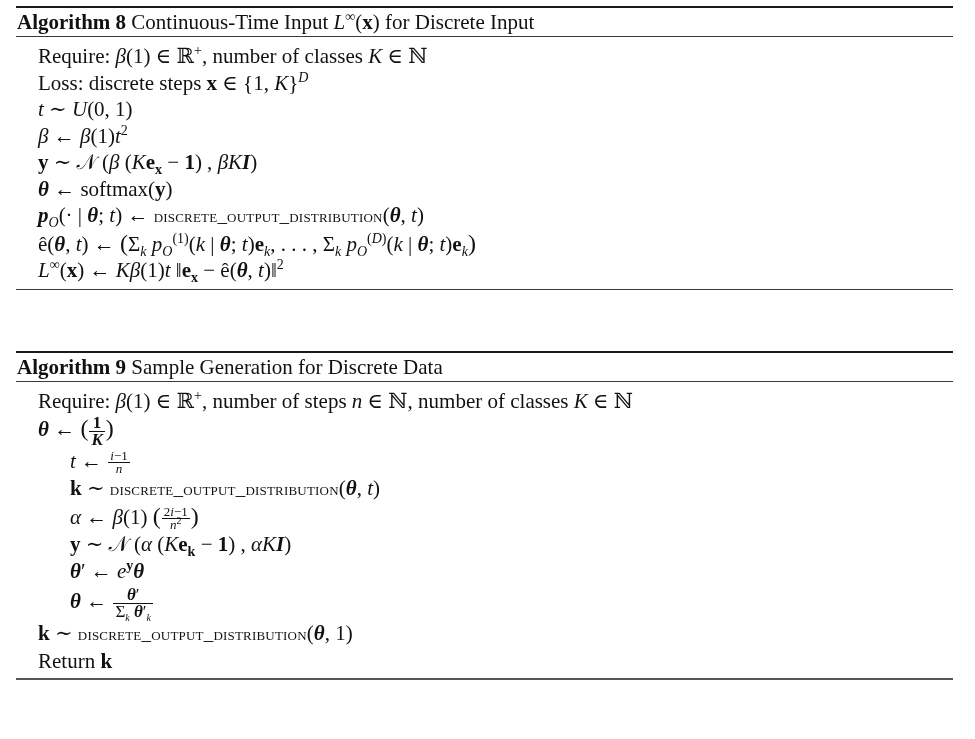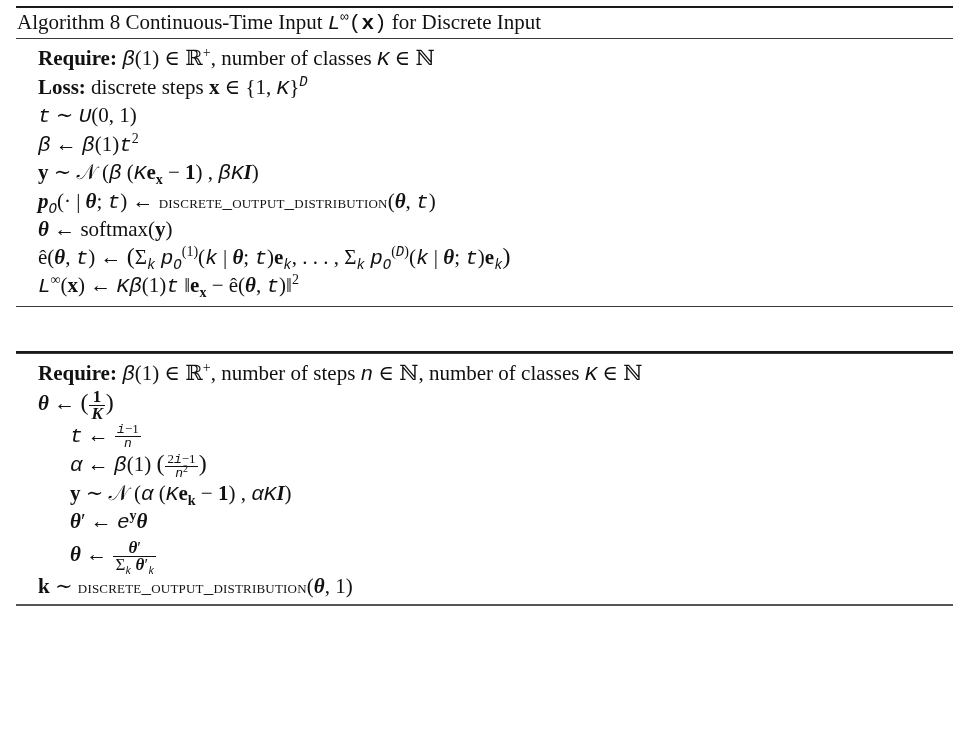--- a/index.html
+++ b/index.html
@@ -6,26 +6,26 @@
     body {
       width: 975px; height: 739px; position: relative; overflow: hidden;
       font-family: "Liberation Serif", "DejaVu Serif", serif;
       color: #111111;
     }
     .algo { position: absolute; left: 16px; width: 937px; }
     .rule-thick { height: 0; border-top: 2.5px solid #1a1a1a; }
     .rule-thin { height: 0; border-top: 1.5px solid #3a3a3a; }
     .rule-bottom { height: 0; border-top: 2px solid #555555; }
     .algo-header { font-size: 21px; line-height: 28px; padding-left: 1px; white-space: nowrap; }
-    .algo-header .num { font-weight: normal; }
+    .algo-header .num { font-weight: bold; }
     .algo-body { padding-left: 22px; padding-top: 6px; }
     .line { font-size: 21px; line-height: 26.5px; white-space: nowrap; }
     .line.indent { padding-left: 32px; }
-    .kw { font-weight: bold; margin-top: 22px; }
-    i, .m { font-style: italic; font-family: Liberation Mono, monospace; }
+    .kw { font-weight: normal; margin-top: 22px; }
+    i, .m { font-style: italic; }
     .bi { font-weight: bold; font-style: italic; }
     .sc { font-variant: small-caps; font-size: 19px; letter-spacing: 0.2px; }
     sup, sub { font-size: 14px; line-height: 0; }
     .frac { display: inline-block; vertical-align: middle; text-align: center; font-size: 13px; line-height: 12px; margin: 0 1px; }
     .frac > span { display: block; padding: 0 2px; }
     .frac > span.top { border-bottom: 1px solid #111; }
     .frac.big { font-size: 17px; line-height: 16px; }
     .tall { font-size: 24px; }
   </style>
 </head>
@@ -45,58 +45,68 @@
       <span class="kw">Require:</span>
       <i>β</i>(1) ∈ ℝ<sup>+</sup>, <span>number of classes</span> <i>K</i> ∈ ℕ
     </div>
     <div class="line">
       <span class="kw">Loss:</span>
       <span>discrete steps</span> <b>x</b> ∈ {1, <i>K</i>}<sup><i>D</i></sup>
     </div>
     <div class="line"><i>t</i> ∼ <i>U</i>(0, 1)</div>
     <div class="line"><i>β</i> ← <i>β</i>(1)<i>t</i><sup>2</sup></div>
     <div class="line"><b>y</b> ∼ 𝒩 (<i>β</i> (<i>K</i><b>e</b><sub><b>x</b></sub> − <b>1</b>) , <i>βK</i><span class="bi">I</span>)</div>
+    <div class="line"><span class="bi">θ</span> ← <span>softmax</span>(<b>y</b>)</div>
     <div class="line">
       <span class="bi">p</span><sub><i>O</i></sub>(· | <span class="bi">θ</span>; <i>t</i>) ← <span class="sc">discrete_output_distribution</span>(<span class="bi">θ</span>, <i>t</i>)
     </div>
-    <div class="line"><span class="bi">θ</span> ← <span>softmax</span>(<b>y</b>)</div>
     <div class="line">
       ê(<span class="bi">θ</span>, <i>t</i>) ← <span class="tall">(</span>Σ<sub><i>k</i></sub> <i>p</i><sub><i>O</i></sub><sup>(1)</sup>(<i>k</i> | <span class="bi">θ</span>; <i>t</i>)<b>e</b><sub><i>k</i></sub>, . . . , Σ<sub><i>k</i></sub> <i>p</i><sub><i>O</i></sub><sup>(<i>D</i>)</sup>(<i>k</i> | <span class="bi">θ</span>; <i>t</i>)<b>e</b><sub><i>k</i></sub><span class="tall">)</span>
     </div>
     <div class="line">
       <i>L</i><sup>∞</sup>(<b>x</b>) ← <i>Kβ</i>(1)<i>t</i> ‖<b>e</b><sub><b>x</b></sub> − ê(<span class="bi">θ</span>, <i>t</i>)‖<sup>2</sup>
     </div>
   </div>
   <div class="rule-thin" style="margin-top:5px;"></div>
 </div>
 
 <div class="algo" style="top:351px;">
   <div class="rule-thick"></div>
+  <div class="algo-header">
+    <span class="num">Algorithm 9</span>
+    <span>Sample Generation for Discrete Data</span>
+  </div>
   <div class="rule-thin"></div>
   <div class="algo-body">
     <div class="line">
       <span class="kw">Require:</span>
       <i>β</i>(1) ∈ ℝ<sup>+</sup>, <span>number of steps</span> <i>n</i> ∈ ℕ, <span>number of classes</span> <i>K</i> ∈ ℕ
     </div>
     <div class="line">
       <span class="bi">θ</span> ← <span class="tall">(</span><span class="frac big"><span class="top"><b>1</b></span><span class="bi">K</span></span><span class="tall">)</span>
     </div>
     <div class="line indent">
       <i>t</i> ← <span class="frac"><span class="top"><i>i</i>−1</span><span><i>n</i></span></span>
+    </div>
+    <div class="line indent">
+      <b>k</b> ∼ <span class="sc">discrete_output_distribution</span>(<span class="bi">θ</span>, <i>t</i>)
     </div>
     <div class="line indent">
       <i>α</i> ← <i>β</i>(1) <span class="tall">(</span><span class="frac"><span class="top">2<i>i</i>−1</span><span><i>n</i><sup style="font-size:10px">2</sup></span></span><span class="tall">)</span>
     </div>
     <div class="line indent">
       <b>y</b> ∼ 𝒩 (<i>α</i> (<i>K</i><b>e</b><sub><b>k</b></sub> − <b>1</b>) , <i>αK</i><span class="bi">I</span>)
     </div>
     <div class="line indent">
       <span class="bi">θ</span>′ ← <i>e</i><sup><b>y</b></sup><span class="bi">θ</span>
     </div>
     <div class="line indent" style="line-height:34px;">
       <span class="bi">θ</span> ← <span class="frac big"><span class="top"><span class="bi">θ</span>′</span><span>Σ<sub style="font-size:10px"><i>k</i></sub> <span class="bi">θ</span>′<sub style="font-size:10px"><i>k</i></sub></span></span>
     </div>
     <div class="line">
       <b>k</b> ∼ <span class="sc">discrete_output_distribution</span>(<span class="bi">θ</span>, 1)
     </div>
+    <div class="line">
+      <span class="kw">Return</span> <b>k</b>
+    </div>
   </div>
   <div class="rule-bottom" style="margin-top:4px;"></div>
 </div>
 
 </body></html>

